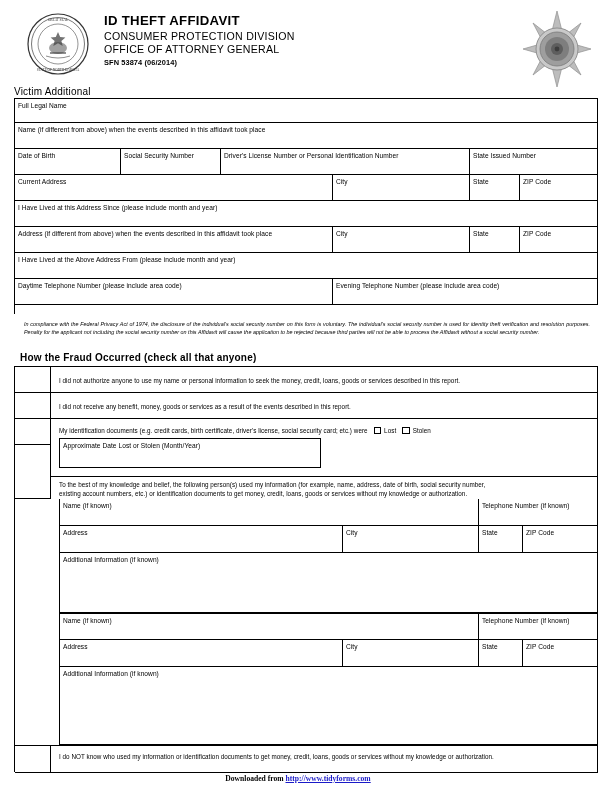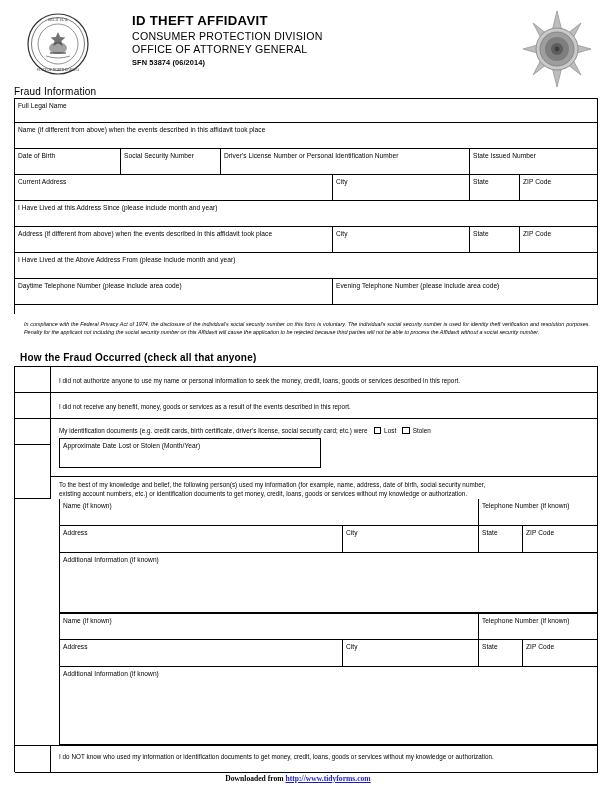--- a/index.html
+++ b/index.html
@@ -28,21 +28,20 @@
   }
   .badge {
     position: absolute;
     left: 521px; top: 10px;
     width: 72px; height: 78px;
   }
   .header-text {
     position: absolute;
     left: 104px; top: 14px;
     width: 400px;
-    margin-left: 28px;
   }
   .title-main {
     font-size: 13.2px;
     font-weight: bold;
     letter-spacing: 0.3px;
     line-height: 14px;
     margin-bottom: 2px;
   }
   .title-sub {
     font-size: 10.6px;
@@ -175,21 +174,21 @@
       </g>
       <circle r="21" fill="#c9c9c9" stroke="#909090" stroke-width="1"></circle>
       <circle r="17" fill="#9e9e9e" stroke="#7a7a7a" stroke-width="0.8"></circle>
       <circle r="12" fill="#7e7e7e"></circle>
       <circle r="6" fill="#5e5e5e"></circle>
       <circle r="2.4" fill="#3d3d3d"></circle>
     </g>
   </svg>
 </div>
 
-<div class="section-heading" id="victim-heading">Fraud Information</div>
+<div class="section-heading" id="victim-heading">Victim Additional</div>
 <div class="section-heading" id="fraud-heading">How the Fraud Occurred (check all that anyone)</div>
 
 <div class="tbl" style="left:14px; top:98px; width:584px; height:216px;">
 
   <div class="cell" style="left:0;top:0;width:583px;height:24px;">
     <span class="lbl">Full Legal Name</span>
   </div>
 
   <div class="cell" style="left:0;top:24px;width:583px;height:26px;">
     <span class="lbl">Name (if different from above) when the events described in this affidavit took place</span>

